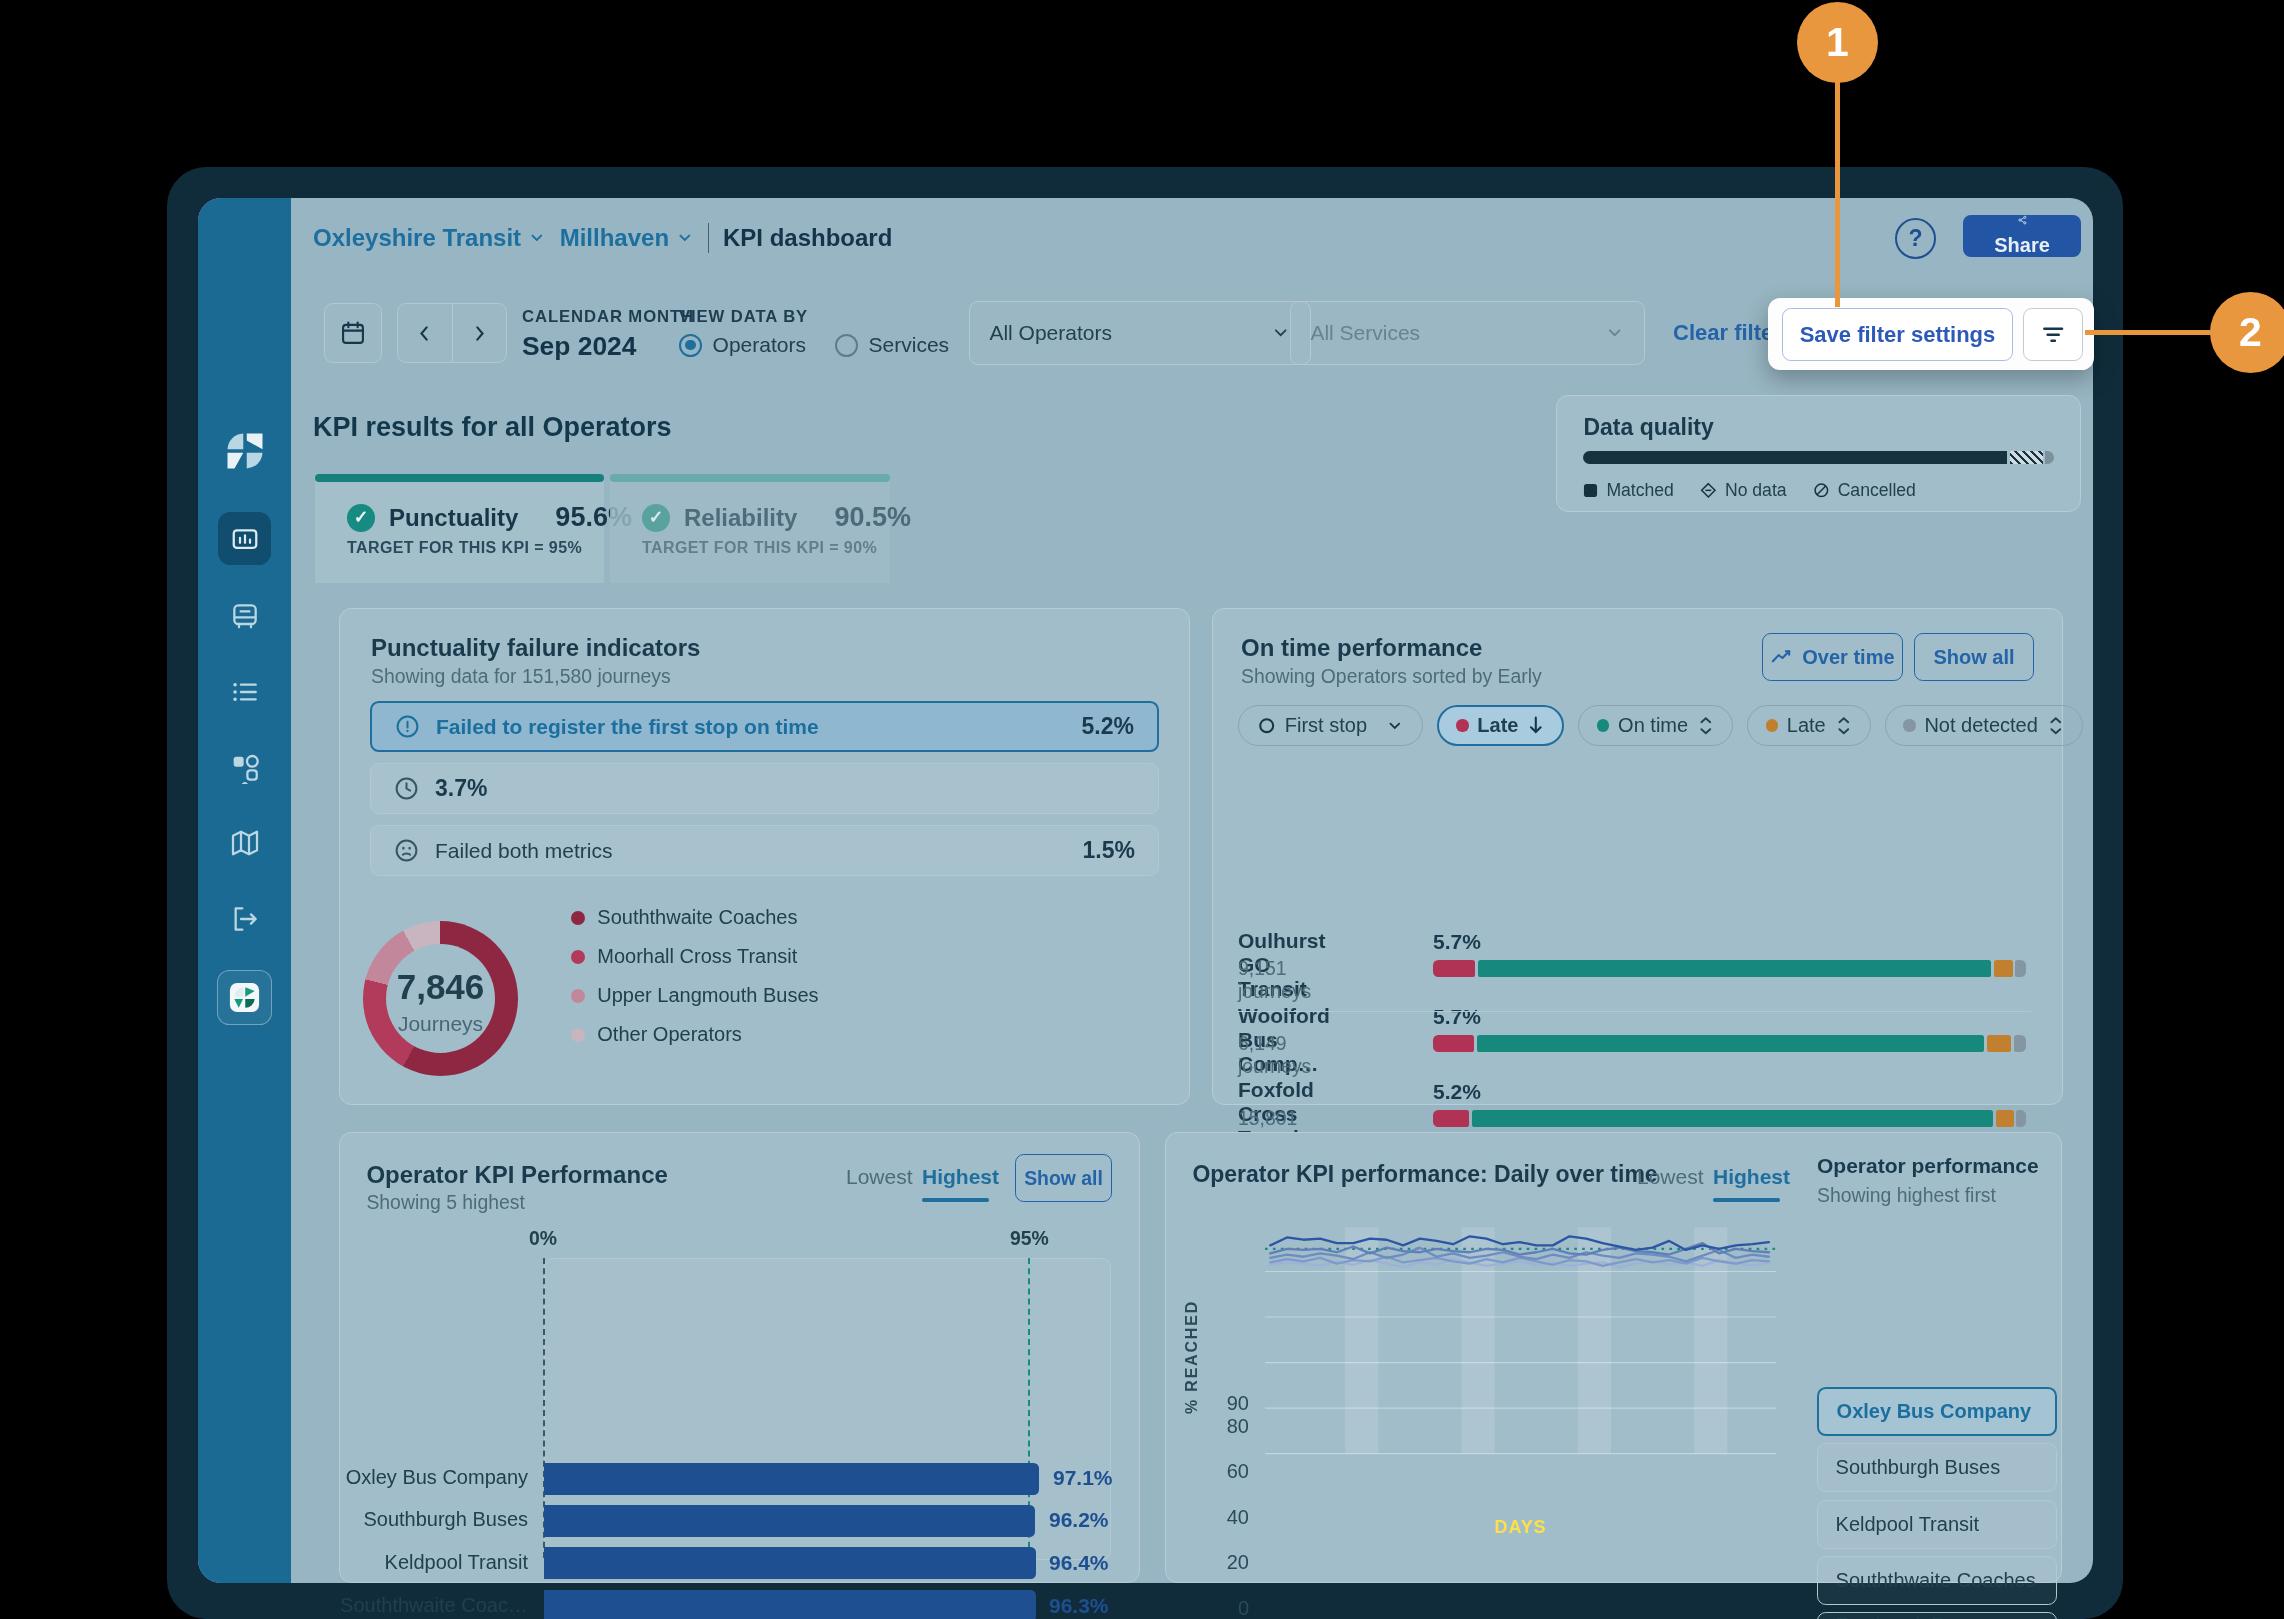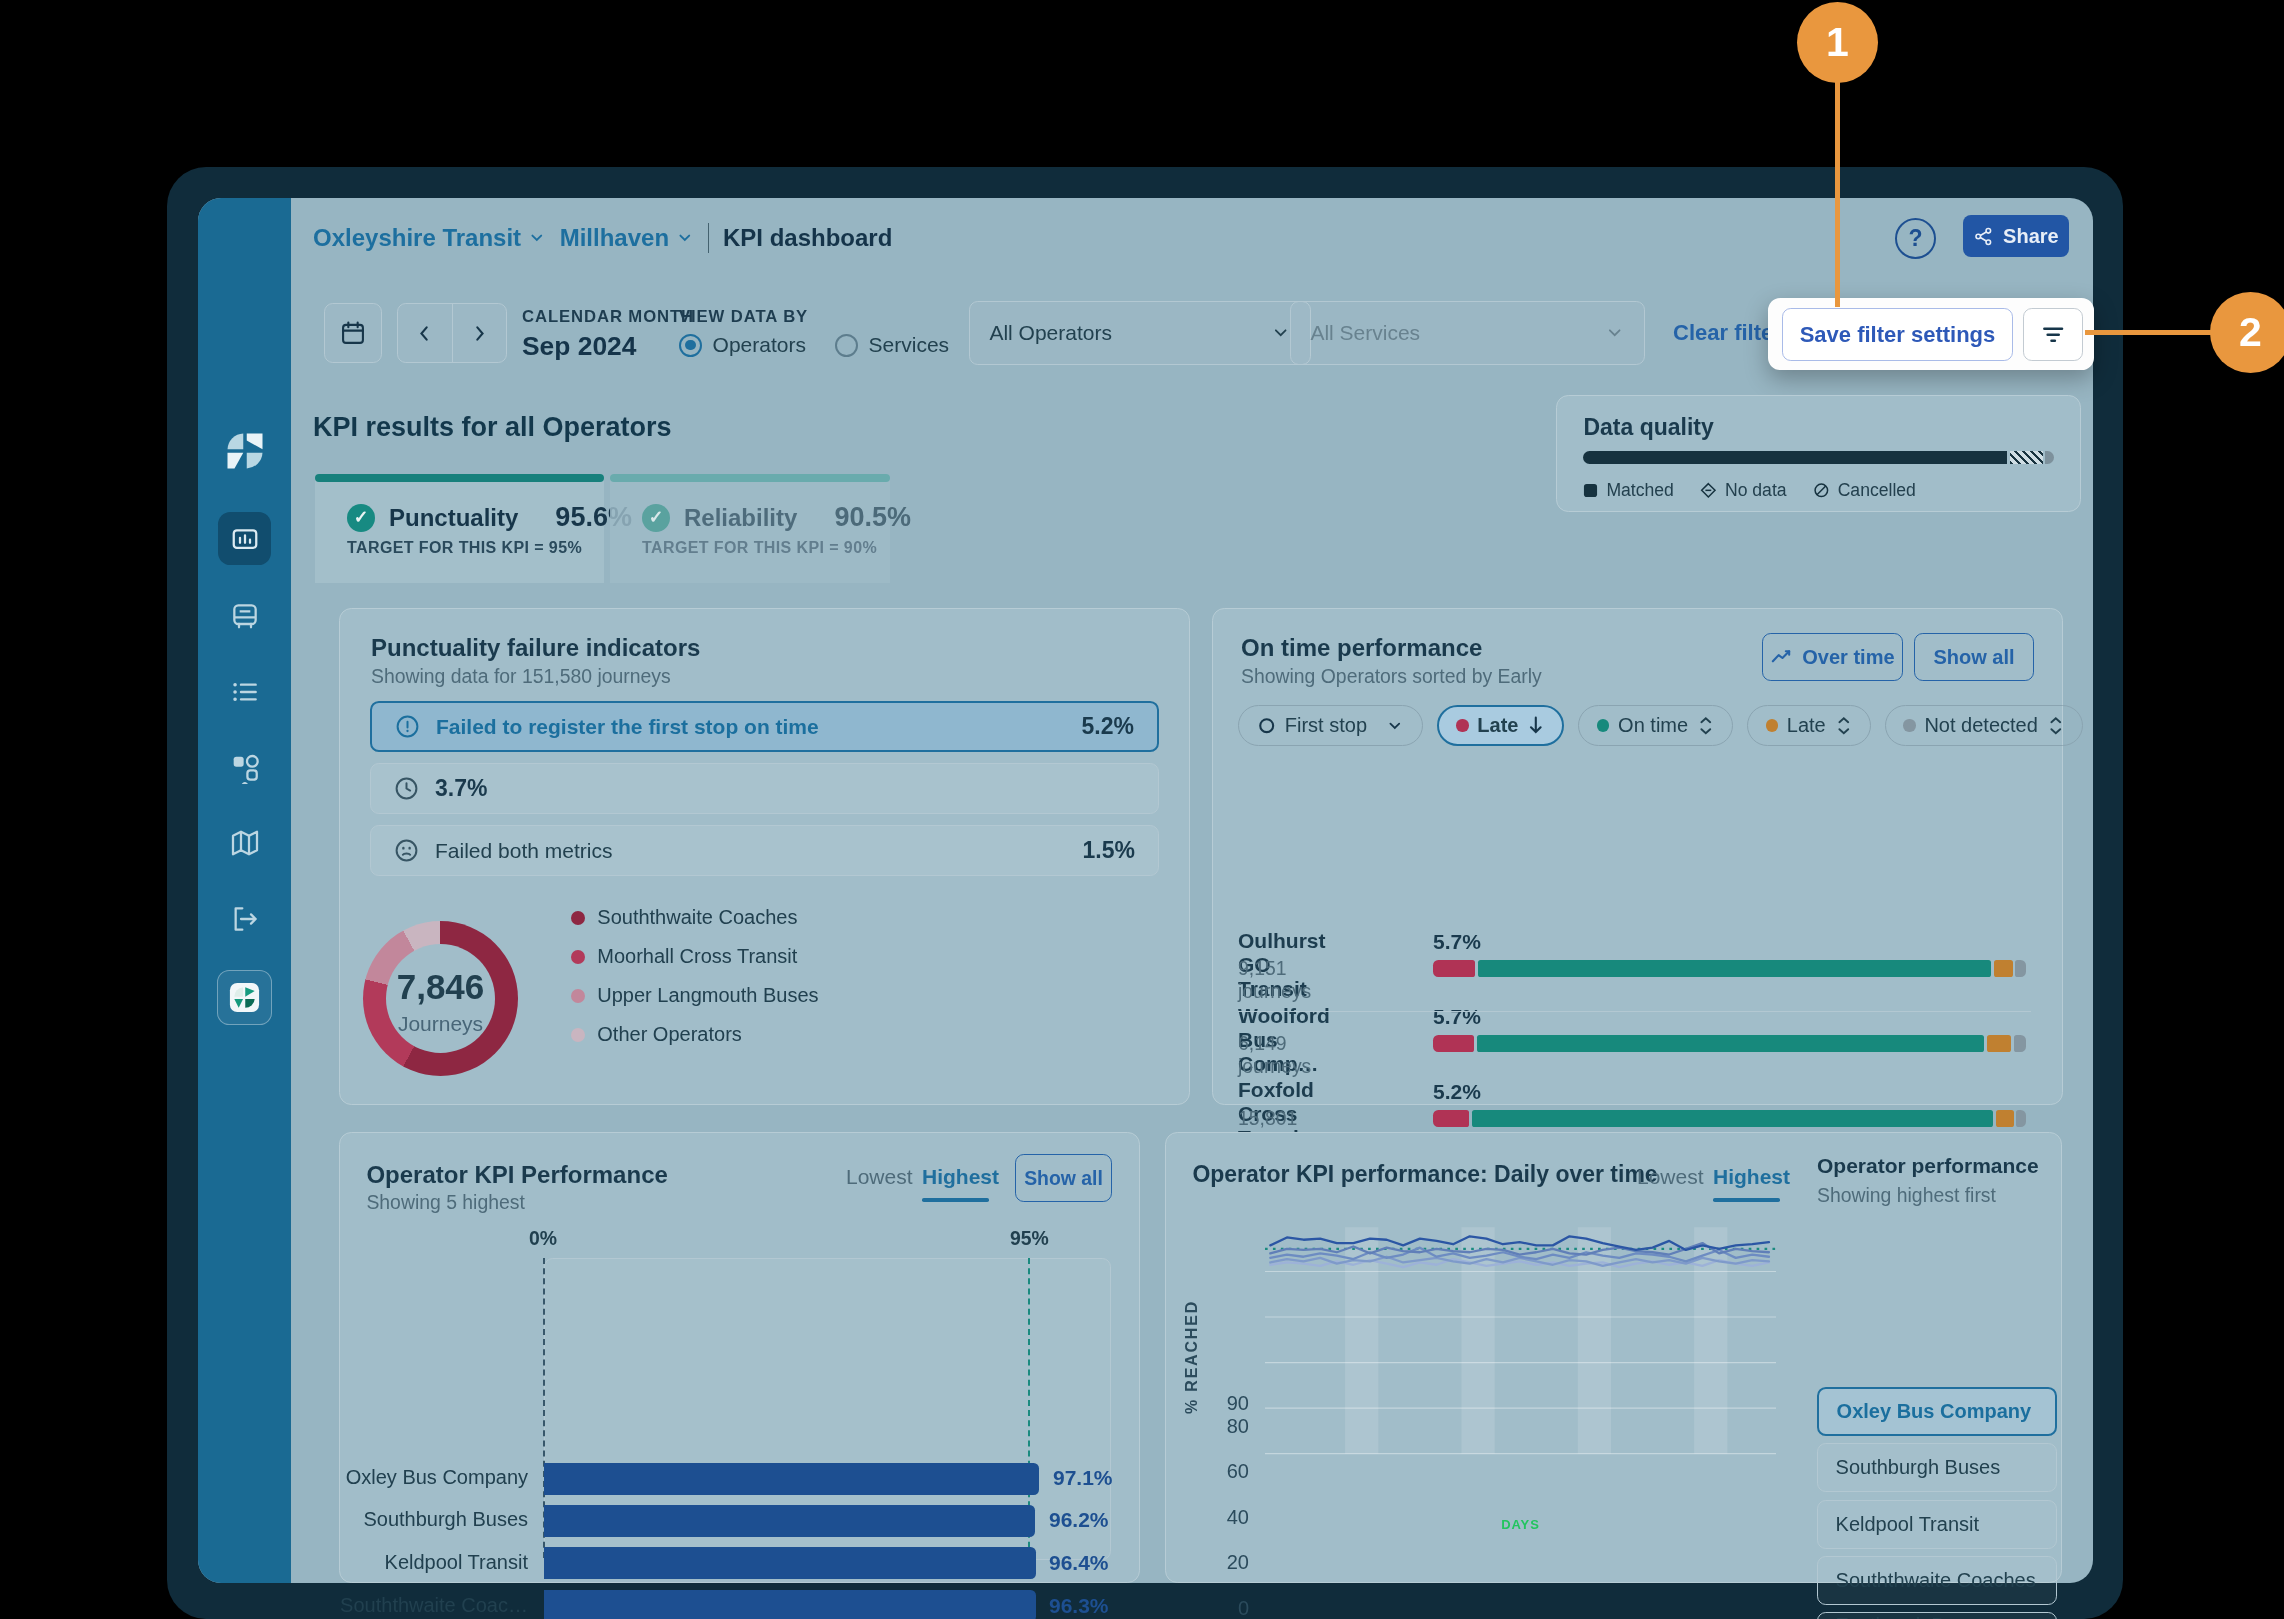--- a/index.html
+++ b/index.html
@@ -9,22 +9,22 @@
   #content{left:198px;top:198px;width:1895px;height:1385px;border-radius:23px;background:#97b5c2;}
   #sidebar{left:198px;top:198px;width:93px;height:1385px;background:#1a6a93;border-radius:23px 0 0 23px;}
   .sb-item{position:absolute;left:0;width:93px;display:flex;justify-content:center;align-items:center;}
   .sb-tile{width:53px;height:53px;border-radius:12.3px;display:flex;align-items:center;justify-content:center;}
   .sb-tile.active{background:#114d6e;}
   .sb-tile.bordered{border:1.3px solid rgba(255,255,255,.35);background:rgba(255,255,255,.06);}
   svg{display:block;}
   .crumb{color:#1d6f9f;font-size:24px;font-weight:700;}
   .crumb-sep{width:1.3px;height:30px;background:#44626f;}
   .dash-title{color:#15344a;font-size:24px;font-weight:700;}
-  .btn-share{left:1963px;top:215px;width:106px;height:42px;background:#2256a5;border-radius:8px;
-     display:flex;align-items:center;justify-content:center;gap:8.8px;color:#e8eef7;font-size:20px;font-weight:700;}
+  .btn-share{left:1963px;top:215px;width:118px;height:42px;background:#2256a5;border-radius:8px;
+     display:flex;align-items:center;justify-content:center;gap:8.8px;color:#e8eef7;font-size:20px;font-weight:700;flex-direction:column;}
   .help{left:1895px;top:218px;width:37px;height:37px;border:2.6px solid #1d4f91;border-radius:50%;
      color:#1d4f91;font-size:23px;font-weight:700;display:flex;align-items:center;justify-content:center;}
   .fbtn{border:1.3px solid #b3c8d2;border-radius:8.8px;background:rgba(255,255,255,.05);display:flex;align-items:center;justify-content:center;}
   .lbl-sm{font-size:16.7px;font-weight:700;letter-spacing:0.9px;color:#1e3d50;}
   .month{font-size:26.4px;font-weight:700;color:#15344a;}
   .radio-row{display:flex;align-items:center;gap:10.6px;}
   .radio{width:23px;height:23px;border-radius:50%;box-sizing:border-box;}
   .radio.sel{border:2.6px solid #1f6f9e;display:flex;align-items:center;justify-content:center;}
   .radio.sel i{width:10.6px;height:10.6px;border-radius:50%;background:#1f6f9e;display:block;}
   .radio.un{border:2.2px solid #5d7d8d;}
@@ -530,19 +530,19 @@
     <line x1="0" y1="110.00200000000001" x2="580" y2="110.00200000000001" stroke="rgba(255,255,255,0.38)" stroke-width="1.2"></line>
     <line x1="0" y1="58.33600000000001" x2="580" y2="58.33600000000001" stroke="rgba(255,255,255,0.38)" stroke-width="1.2"></line>
     <line x1="0" y1="32.503000000000014" x2="580" y2="32.503000000000014" stroke="#1a8a7f" stroke-width="2.6" stroke-dasharray="3 6"></line>
     <polyline points="6.0,50.6 24.9,48.0 43.7,49.3 62.6,51.9 81.5,46.7 100.3,50.6 119.2,45.4 138.1,49.3 156.9,53.2 175.8,48.0 194.7,50.6 213.5,44.1 232.4,48.0 251.3,51.9 270.1,49.3 289.0,46.7 307.9,50.6 326.7,48.0 345.6,51.9 364.5,49.3 383.3,48.0 402.2,53.2 421.1,49.3 439.9,46.7 458.8,50.6 477.7,48.0 496.5,51.9 515.4,45.4 534.3,49.3 553.1,51.9 572.0,48.0" fill="none" stroke="#9db2d8" stroke-width="2.6" stroke-linejoin="round" stroke-linecap="round"></polyline>
     <polyline points="6.0,48.0 24.9,44.1 43.7,46.7 62.6,42.8 81.5,49.3 100.3,45.4 119.2,46.7 138.1,41.5 156.9,48.0 175.8,45.4 194.7,42.8 213.5,46.7 232.4,49.3 251.3,44.1 270.1,48.0 289.0,42.8 307.9,46.7 326.7,50.6 345.6,45.4 364.5,46.7 383.3,51.9 402.2,48.0 421.1,44.1 439.9,48.0 458.8,45.4 477.7,49.3 496.5,42.8 515.4,46.7 534.3,49.3 553.1,45.4 572.0,46.7" fill="none" stroke="#7e9aca" stroke-width="2.6" stroke-linejoin="round" stroke-linecap="round"></polyline>
     <polyline points="6.0,42.8 24.9,39.0 43.7,41.5 62.6,37.7 81.5,40.3 100.3,44.1 119.2,36.4 138.1,42.8 156.9,39.0 175.8,31.2 194.7,41.5 213.5,37.7 232.4,42.8 251.3,40.3 270.1,36.4 289.0,41.5 307.9,44.1 326.7,39.0 345.6,42.8 364.5,36.4 383.3,40.3 402.2,42.8 421.1,37.7 439.9,39.0 458.8,41.5 477.7,46.7 496.5,40.3 515.4,33.8 534.3,42.8 553.1,39.0 572.0,41.5" fill="none" stroke="#6d8cc2" stroke-width="2.6" stroke-linejoin="round" stroke-linecap="round"></polyline>
     <polyline points="6.0,37.7 24.9,32.5 43.7,33.8 62.6,32.5 81.5,36.4 100.3,29.9 119.2,37.7 138.1,31.2 156.9,35.1 175.8,36.4 194.7,32.5 213.5,35.1 232.4,36.4 251.3,32.5 270.1,33.8 289.0,39.0 307.9,36.4 326.7,32.5 345.6,37.7 364.5,39.0 383.3,33.8 402.2,31.2 421.1,35.1 439.9,36.4 458.8,39.0 477.7,32.5 496.5,26.0 515.4,37.7 534.3,32.5 553.1,35.1 572.0,36.4" fill="none" stroke="#607fb8" stroke-width="2.6" stroke-linejoin="round" stroke-linecap="round"></polyline>
     <polyline points="6.0,28.6 24.9,19.6 43.7,22.2 62.6,20.9 81.5,26.0 100.3,26.0 119.2,20.9 138.1,22.2 156.9,28.6 175.8,20.9 194.7,23.5 213.5,27.3 232.4,18.3 251.3,20.9 270.1,27.3 289.0,24.8 307.9,28.6 326.7,28.6 345.6,18.3 364.5,20.9 383.3,26.0 402.2,29.9 421.1,33.8 439.9,31.2 458.8,23.5 477.7,33.8 496.5,28.6 515.4,32.5 534.3,28.6 553.1,27.3 572.0,24.8" fill="none" stroke="#2b56a4" stroke-width="2.6" stroke-linejoin="round" stroke-linecap="round"></polyline>
   </svg>
 <div class="abs" id="xlabels"></div>
-<div class="abs" style="left:1265px;top:1517px;width:511px;text-align:center;font-size:13px;font-weight:700;letter-spacing:0.9px;color:#22c55e;">DAYS</div>
+<div class="abs" style="left:1265px;top:1517px;width:511px;text-align:center;font-size:18px;font-weight:700;letter-spacing:0.9px;color:#fde047;">DAYS</div>
 
 <div class="abs callout-line" style="left:1835px;top:81px;width:5.3px;height:226px;"></div>
 <div class="abs callout" style="left:1797px;top:1.8px;width:81px;height:81px;font-size:41px;">1</div>
 <div class="abs callout-line" style="left:2085px;top:330px;width:127px;height:5.3px;"></div>
 <div class="abs callout" style="left:2210px;top:292px;width:81px;height:81px;font-size:41px;">2</div>
 
 
 </body></html>

